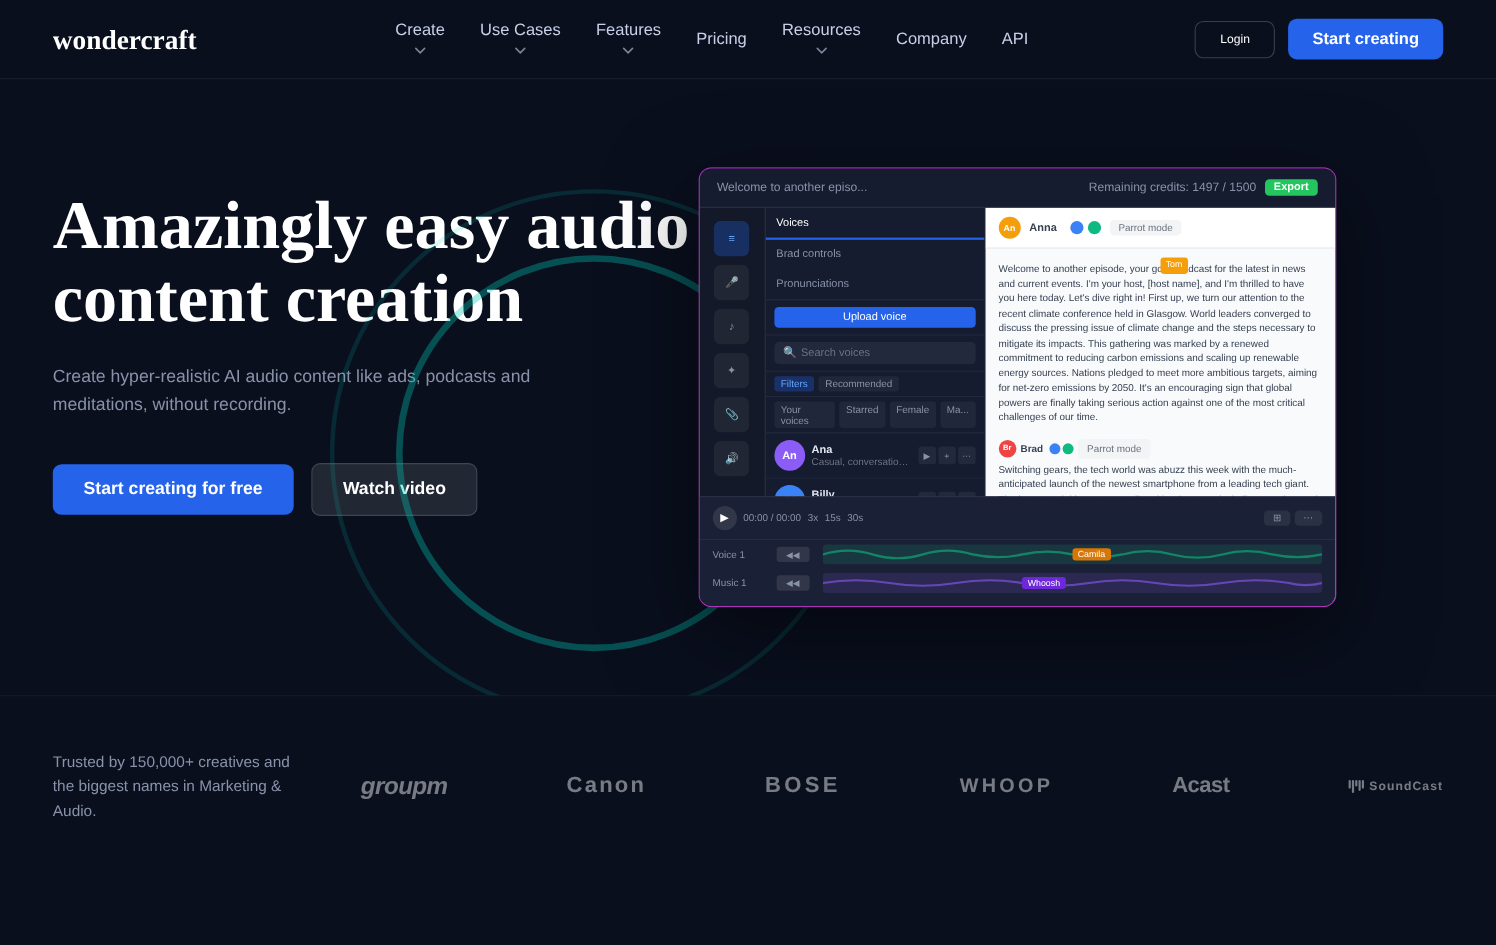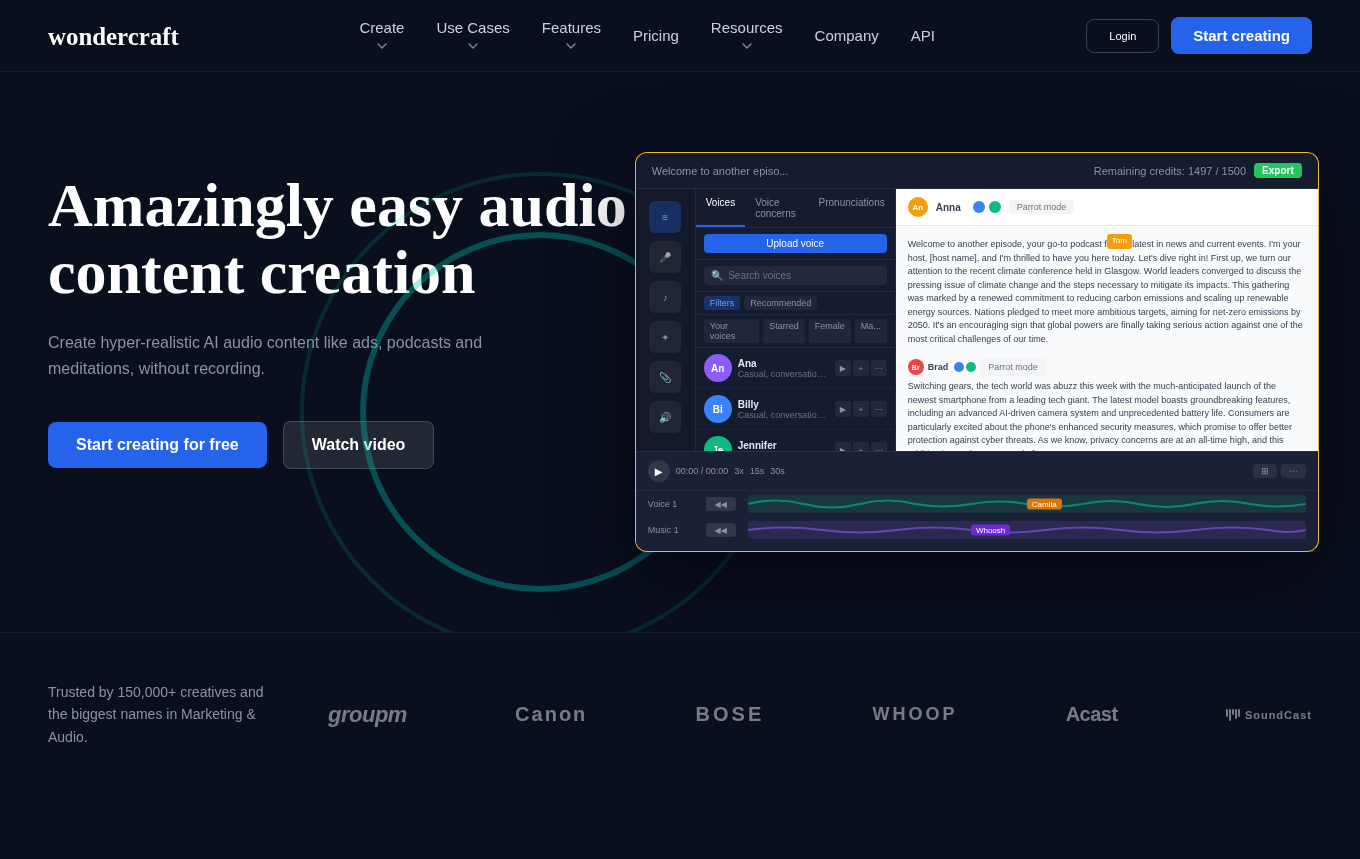--- a/index.html
+++ b/index.html
@@ -152,23 +152,23 @@
       pointer-events: none;
     }
 
     
     .hero-right {
       flex: 1;
       position: relative;
       margin-left: -20px;
     }
     .app-screenshot {
-      width: 684px;
+      width: 580px;
       height: 400px;
-      background: #eab308;
+      background: #a21caf;
       border-radius: 12px;
       border: 1px solid rgba(255,255,255,0.1);
       overflow: hidden;
       box-shadow: 0 24px 80px rgba(0,0,0,0.5);
       position: relative;
     }
     .app-header {
       background: #151c30;
       padding: 10px 16px;
       display: flex;
@@ -220,20 +220,21 @@
     .app-voices-panel {
       width: 200px;
       background: #151c30;
       border-right: 1px solid rgba(255,255,255,0.06);
       overflow: hidden;
     }
     .voices-tabs {
       display: flex;
       border-bottom: 1px solid rgba(255,255,255,0.08);
       font-size: 10px;
+      flex-direction: column;
     }
     .voices-tab {
       padding: 8px 10px;
       color: #8892a8;
       cursor: pointer;
     }
     .voices-tab.active {
       color: #fff;
       border-bottom: 2px solid #2563eb;
     }
@@ -505,21 +506,21 @@
           <div class="sidebar-icon">🎤</div>
           <div class="sidebar-icon">♪</div>
           <div class="sidebar-icon">✦</div>
           <div class="sidebar-icon">📎</div>
           <div class="sidebar-icon">🔊</div>
         </div>
 
         <div class="app-voices-panel">
           <div class="voices-tabs">
             <div class="voices-tab active">Voices</div>
-            <div class="voices-tab">Voice concerns</div>
+            <div class="voices-tab">Brad controls</div>
             <div class="voices-tab">Pronunciations</div>
           </div>
 
           <div style="padding:6px 8px;border-bottom:1px solid rgba(255,255,255,0.06);">
             <div style="background:#2563eb;border-radius:4px;padding:4px 8px;font-size:10px;color:#fff;text-align:center;cursor:pointer;">Upload voice</div>
           </div>
           <div class="search-voices">
             <div class="search-input-inner">
               <span>🔍</span>
               <span style="color:#6b7280;">Search voices</span>

